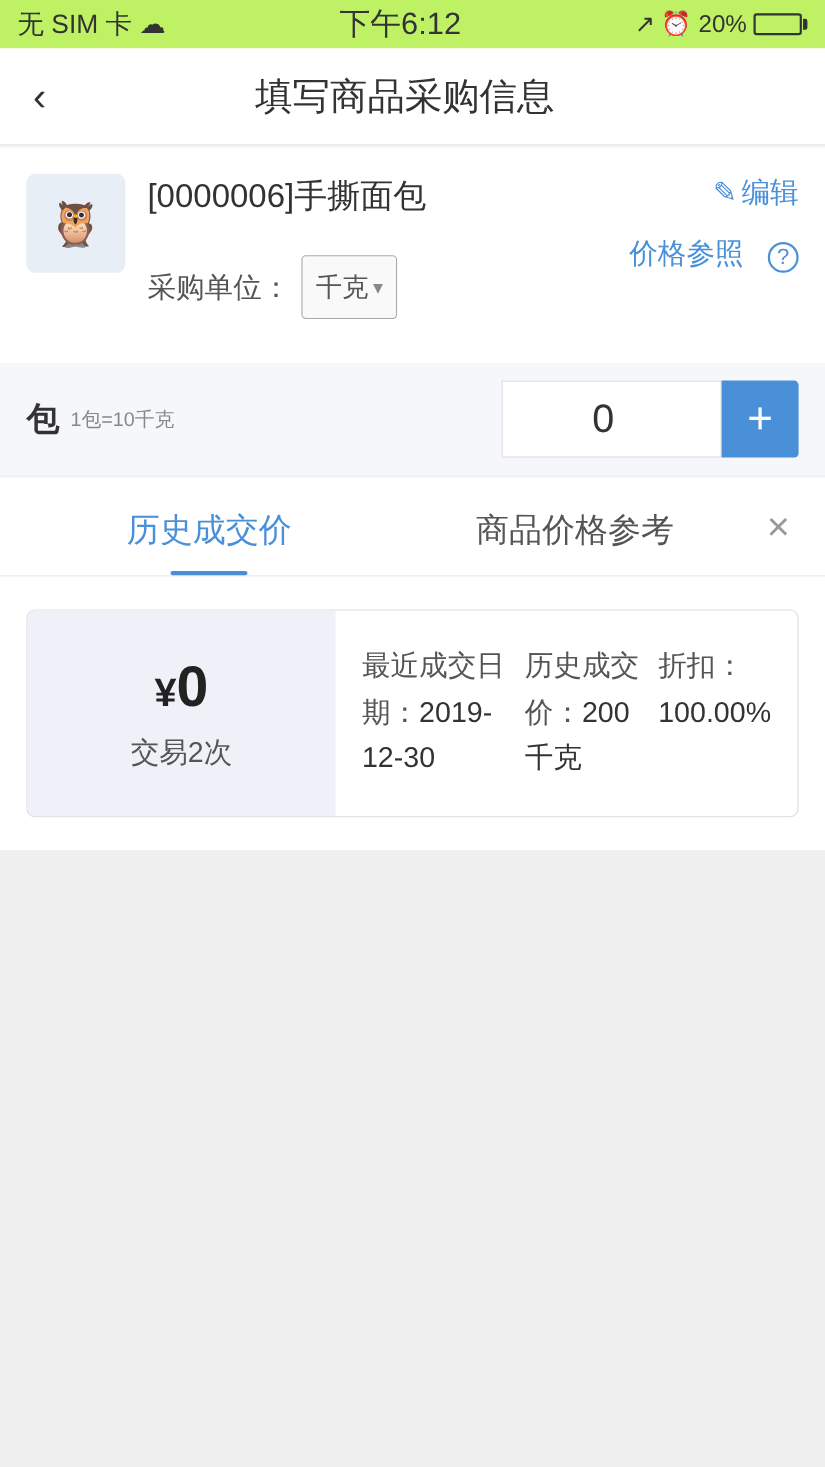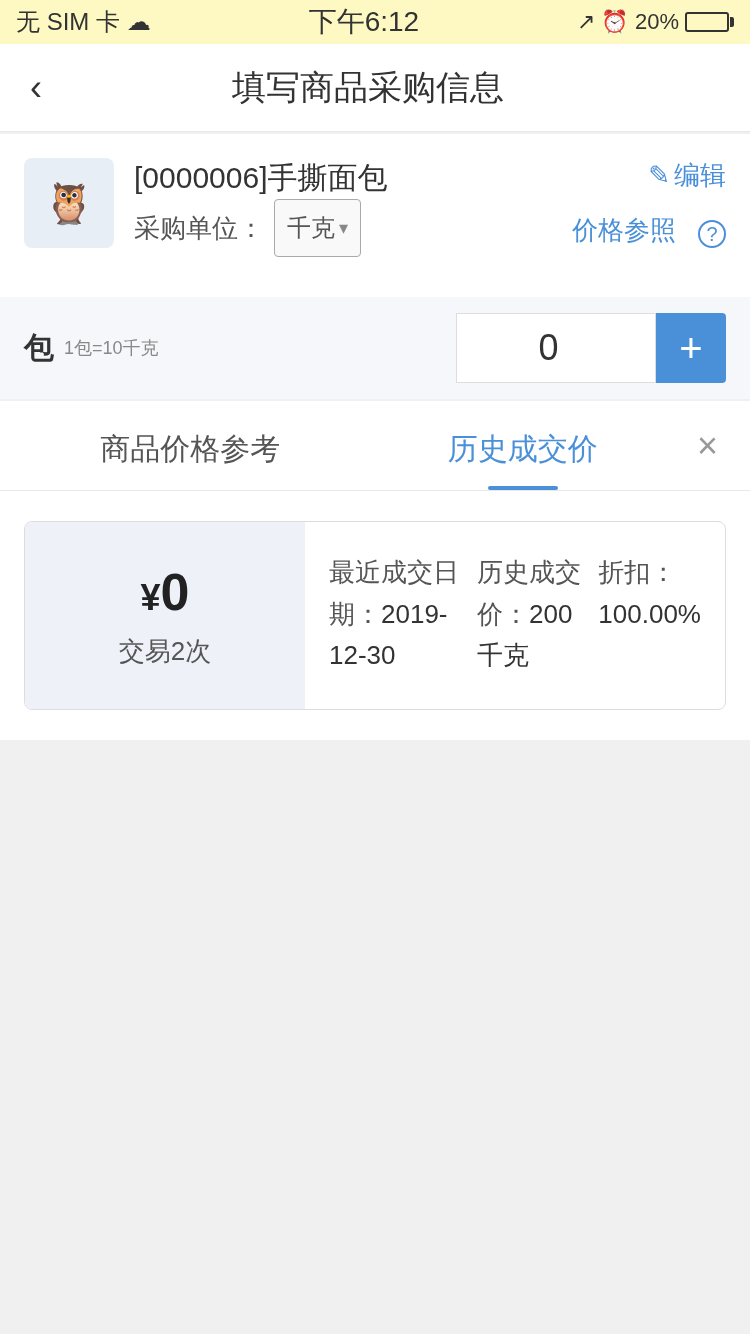--- a/index.html
+++ b/index.html
@@ -11,21 +11,21 @@
       background: #f0f0f0;
       color: #333;
     }
 
     
     .status-bar {
       display: flex;
       align-items: center;
       justify-content: space-between;
       height: 44px;
-      background: #fef9c3;
+      background: #bef264;
       padding: 0 16px;
       font-size: 26px;
       font-weight: 500;
     }
     .status-left { display: flex; align-items: center; gap: 8px; font-size: 24px; }
     .status-center { font-size: 28px; font-weight: 500; }
     .status-right { display: flex; align-items: center; gap: 6px; font-size: 22px; }
     .battery-icon {
       display: inline-flex; align-items: center;
     }
@@ -96,21 +96,21 @@
       display: flex; align-items: center; justify-content: center;
       flex-shrink: 0;
     }
     .logo-owl {
       font-size: 40px;
       color: #7a9bbf;
     }
     .product-info {
       display: flex;
       flex-direction: column;
-      gap: 0;
+      gap: 33px;
     }
     .product-name {
       font-size: 30px;
       color: #333;
       font-weight: 500;
     }
     .product-unit-row {
       display: flex;
       align-items: center;
       gap: 10px;
@@ -347,22 +347,22 @@
     <span class="quantity-sub">1包=10千克</span>
   </div>
   <div class="quantity-input-row">
     <input class="quantity-input" type="number" value="0" style="">
     <button class="quantity-plus-btn">+</button>
   </div>
 </div>
 
 <div class="tabs-section">
   <div class="tabs-header">
+    <div class="tab-item active">历史成交价</div>
     <div class="tab-item">商品价格参考</div>
-    <div class="tab-item active">历史成交价</div>
     <span class="tab-close">×</span>
   </div>
 
   <div class="tab-content">
     <div class="history-card">
       <div class="history-price-col">
         <div class="history-price-amount">
           <span class="yen">¥</span><span>0</span>
         </div>
         <div class="history-trade-count">交易2次</div>

